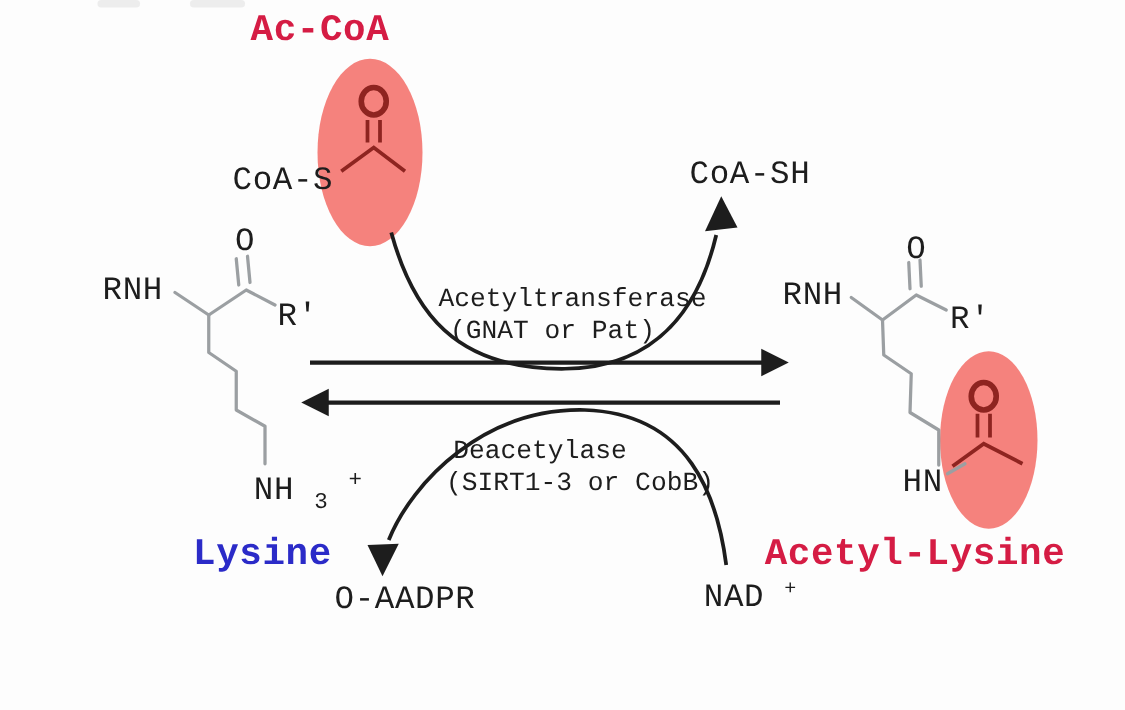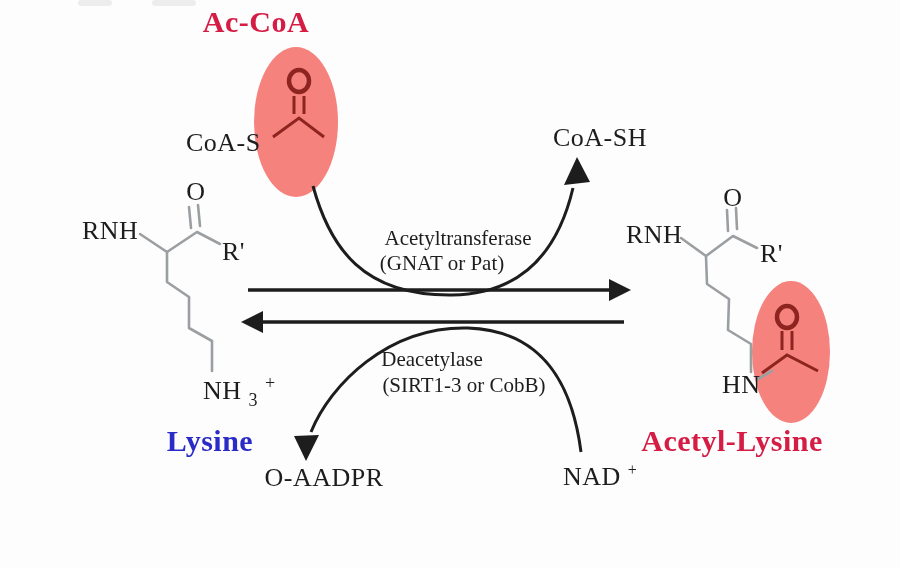--- a/index.html
+++ b/index.html
@@ -2,21 +2,21 @@
 <html style="--highlight: #f5827d; --acetyl-stroke: #8e2420; --name-red: #d51c44; --name-blue: #2b2bc8; --bond-gray: #9b9fa2; --ink: #1d1d1d;"><head>
 <meta charset="utf-8">
 <style>
   html, body { margin: 0; padding: 0; background: #ffffff; }
   .stage {
     position: relative;
     width: 900px;
     height: 568px;
     background: #fdfdfd;
     overflow: hidden;
-    font-family: Liberation Serif, serif;
+    font-family: Liberation Mono, monospace;
   }
   svg { display: block; filter: blur(0.3px); }
 
   
   .highlight-fill   { fill: var(--highlight, #f5827d); }
   .acetyl-stroke    { stroke: var(--acetyl-stroke, #8e2420); fill: none; }
   .bond             { stroke: var(--bond-gray, #9b9fa2); stroke-width: 2.6; fill: none; stroke-linecap: round; stroke-linejoin: round; }
   .ink-line         { stroke: var(--ink, #1d1d1d); fill: none; }
   .ink-fill         { fill: var(--ink, #1d1d1d); }
 

